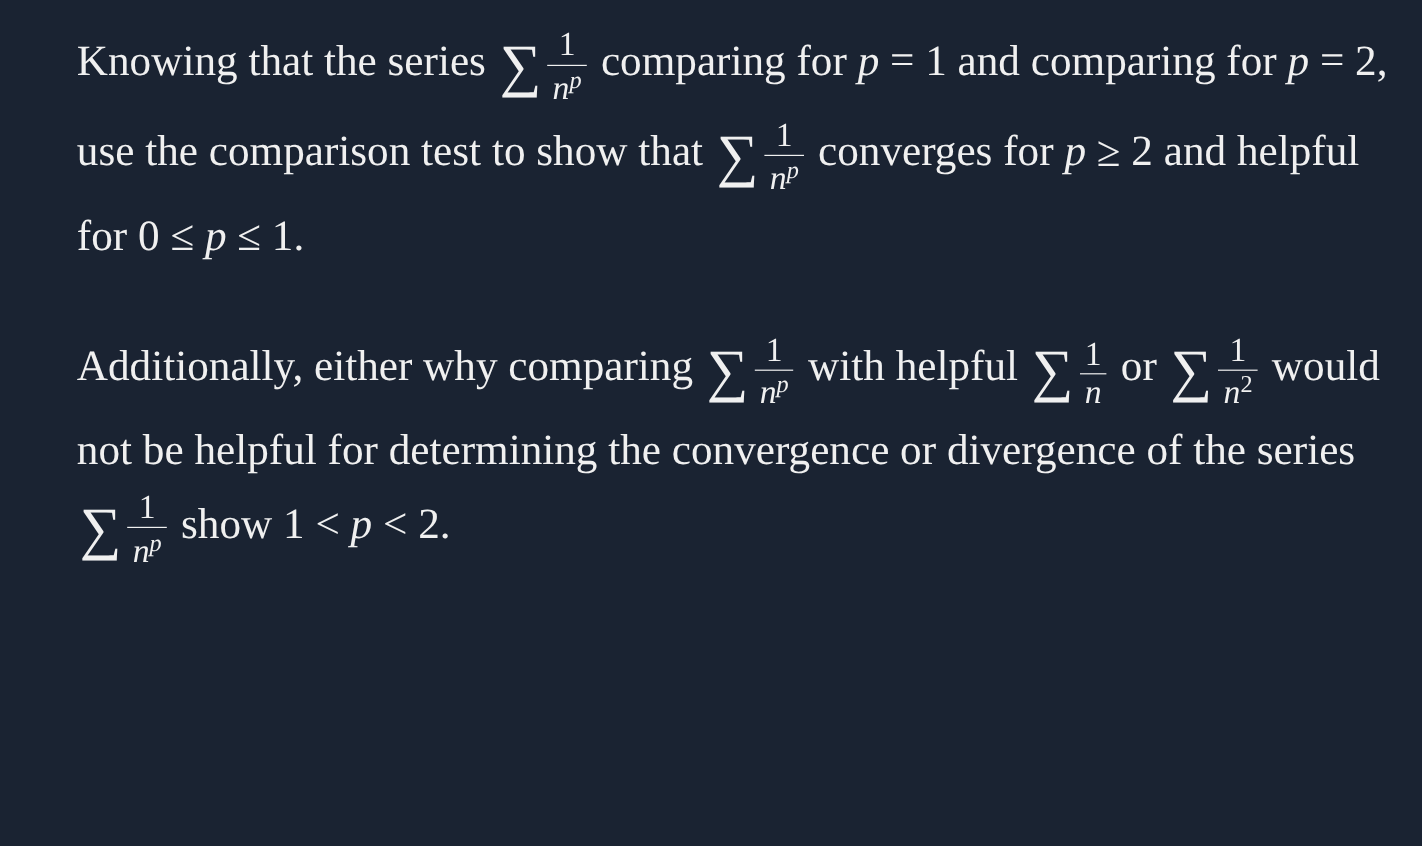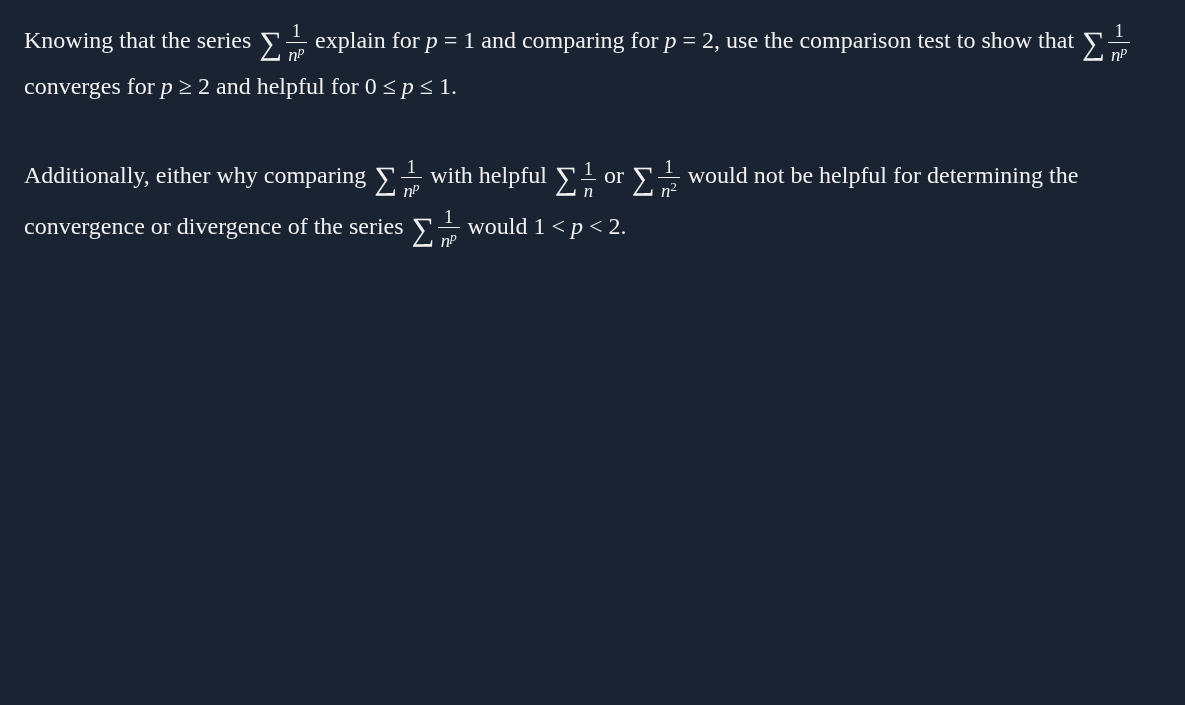--- a/index.html
+++ b/index.html
@@ -7,22 +7,23 @@
     padding: 0;
     width: 1185px;
     height: 705px;
     background: #1a2332;
     color: #f0f0f0;
     font-family: Georgia, 'Times New Roman', serif;
     overflow: hidden;
   }
   .content {
     padding: 18px 24px 24px 24px;
-    font-size: 24px;
+    font-size: 36px;
     line-height: 1.55;
+    margin-left: 40px;
   }
   .para {
     margin-bottom: 48px;
   }
   .mathit {
     font-family: 'Times New Roman', serif;
     font-style: italic;
   }
   .mathrm {
     font-family: 'Times New Roman', serif;
@@ -71,35 +72,35 @@
 </style>
 </head>
 <body>
 
 <div class="content">
 
   <div class="para">
     <span>Knowing that the series </span><span class="sum">∑</span><span class="frac">
       <span class="num">1</span>
       <span class="den"><span class="mathit">n</span><span class="sup">p</span></span>
-    </span><span> explain for </span><span class="mathit">p</span><span class="rel">=</span><span class="mathrm">1</span><span> and comparing for </span><span class="mathit">p</span><span class="rel">=</span><span class="mathrm">2</span><span>, use the comparison test to show that </span><span class="sum">∑</span><span class="frac">
+    </span><span> comparing for </span><span class="mathit">p</span><span class="rel">=</span><span class="mathrm">1</span><span> and comparing for </span><span class="mathit">p</span><span class="rel">=</span><span class="mathrm">2</span><span>, use the comparison test to show that </span><span class="sum">∑</span><span class="frac">
       <span class="num">1</span>
       <span class="den"><span class="mathit">n</span><span class="sup">p</span></span>
     </span><span> converges for </span><span class="mathit">p</span><span class="rel">≥</span><span class="mathrm">2</span><span> and helpful for </span><span class="mathrm">0</span><span class="rel">≤</span><span class="mathit">p</span><span class="rel">≤</span><span class="mathrm">1</span><span class="mathrm">.</span>
   </div>
 
   <div class="para">
     <span>Additionally, either why comparing </span><span class="sum">∑</span><span class="frac">
       <span class="num">1</span>
       <span class="den"><span class="mathit">n</span><span class="sup">p</span></span>
     </span><span> with helpful </span><span class="sum">∑</span><span class="frac">
       <span class="num">1</span>
       <span class="den"><span class="mathit">n</span></span>
     </span><span> or </span><span class="sum">∑</span><span class="frac">
       <span class="num">1</span>
       <span class="den"><span class="mathit">n</span><span class="supn">2</span></span>
     </span><span> would not be helpful for determining the convergence or divergence of the series </span><span class="sum">∑</span><span class="frac">
       <span class="num">1</span>
       <span class="den"><span class="mathit">n</span><span class="sup">p</span></span>
-    </span><span> would </span><span class="mathrm">1</span><span class="rel">&lt;</span><span class="mathit">p</span><span class="rel">&lt;</span><span class="mathrm">2</span><span class="mathrm">.</span>
+    </span><span> show </span><span class="mathrm">1</span><span class="rel">&lt;</span><span class="mathit">p</span><span class="rel">&lt;</span><span class="mathrm">2</span><span class="mathrm">.</span>
   </div>
 
 </div>
 
 </body></html>

